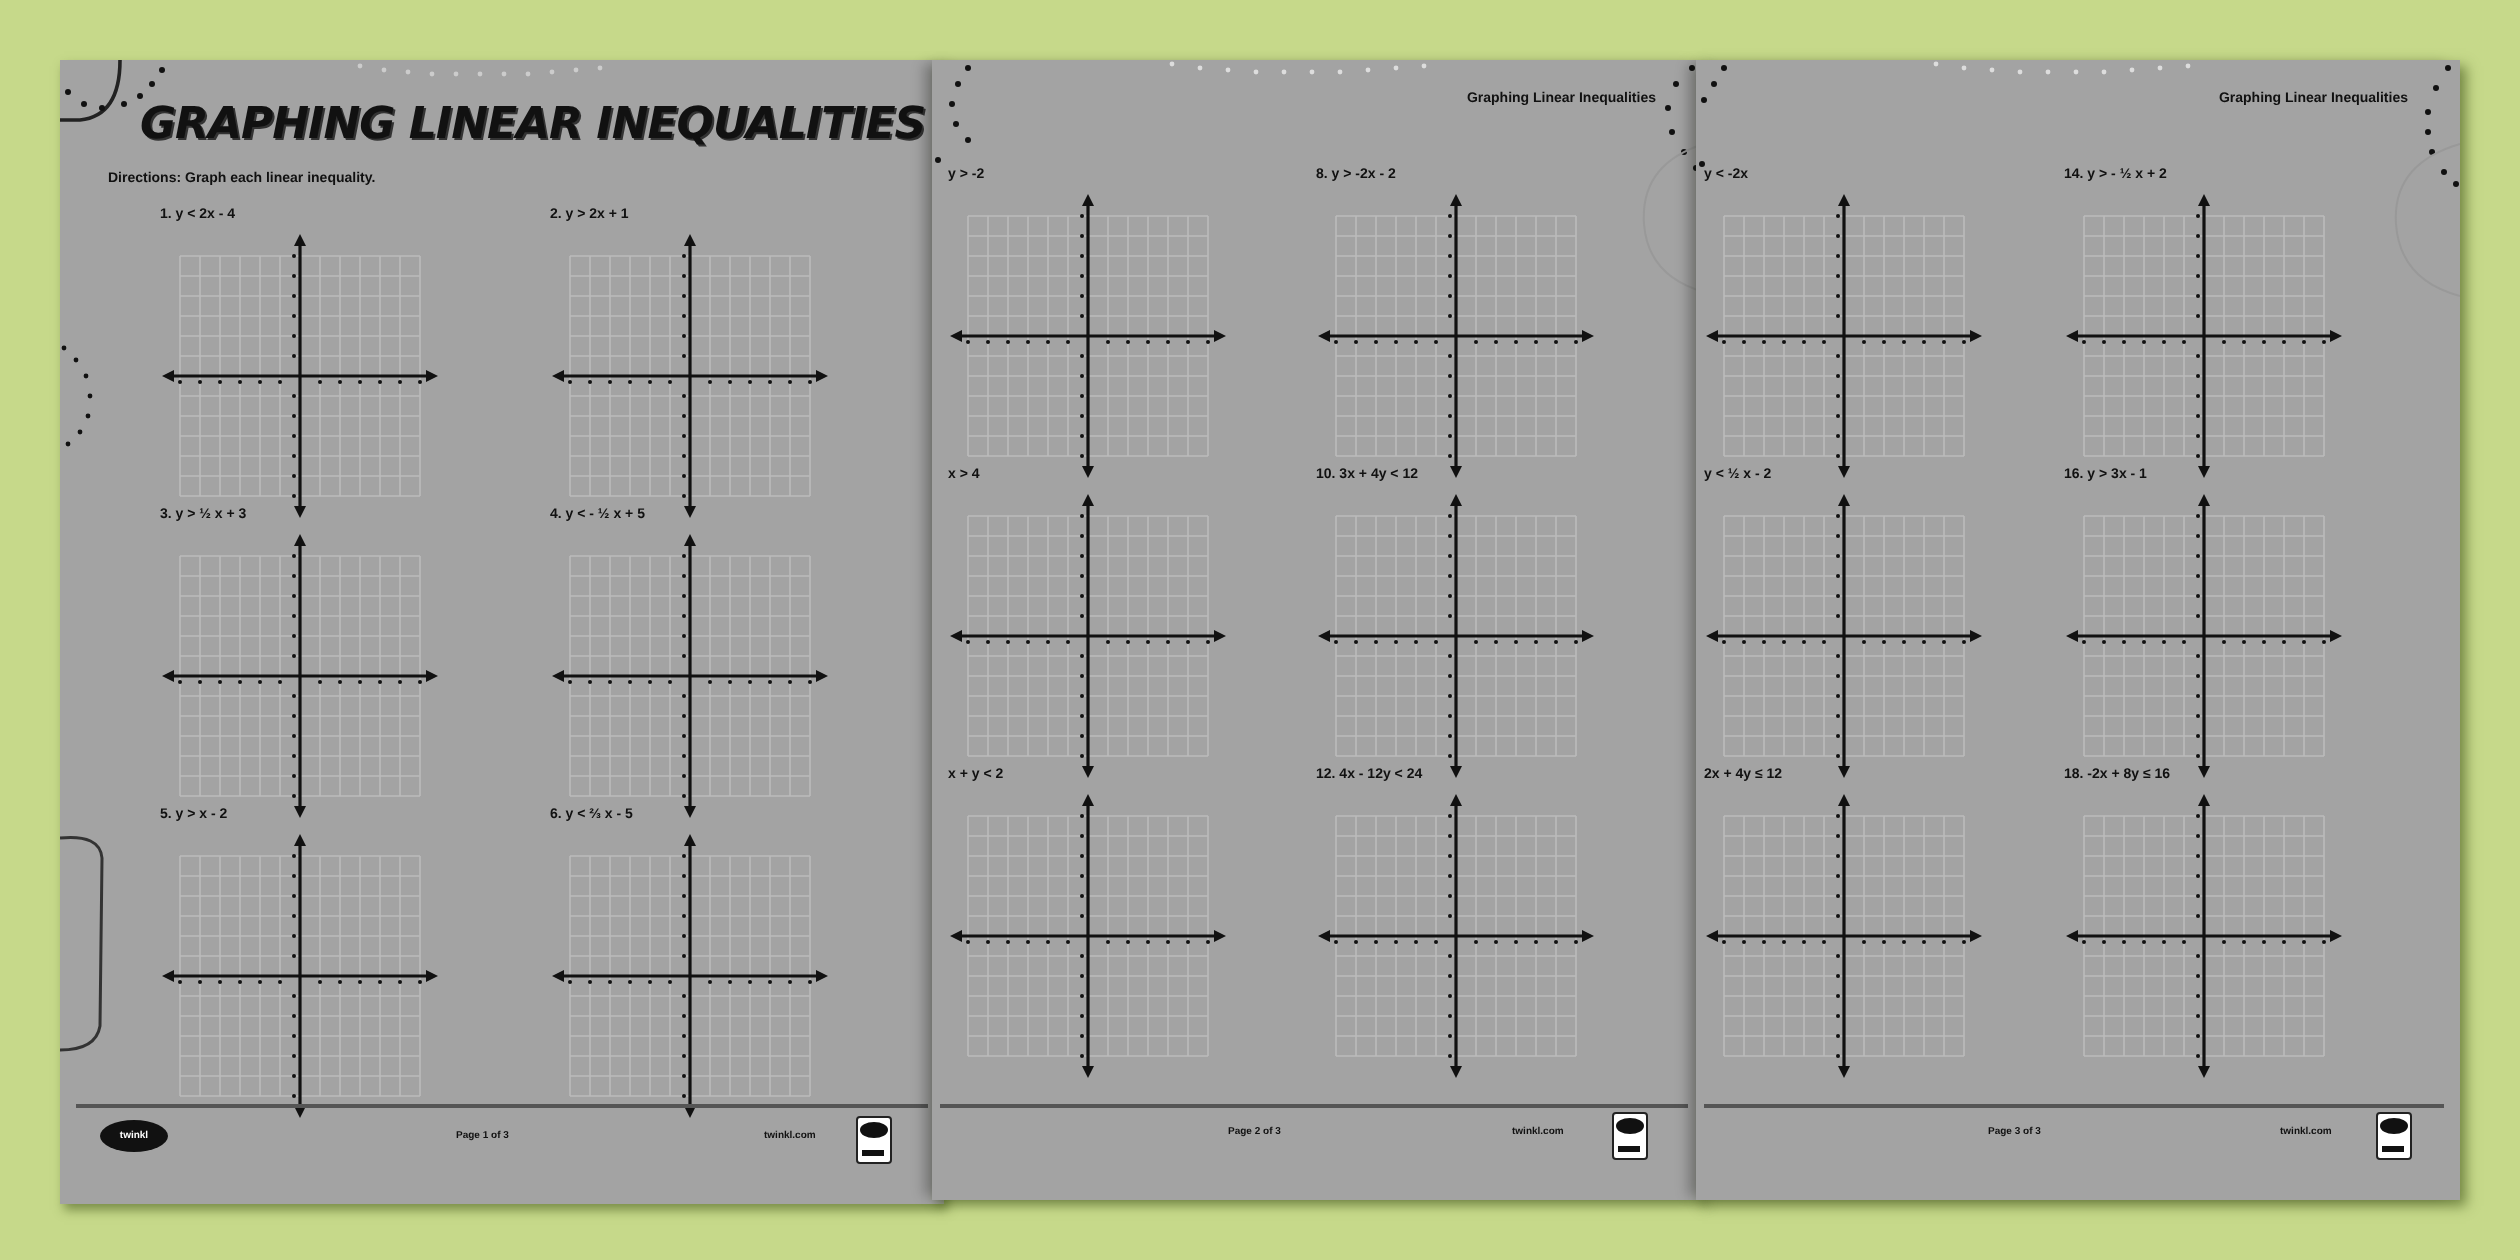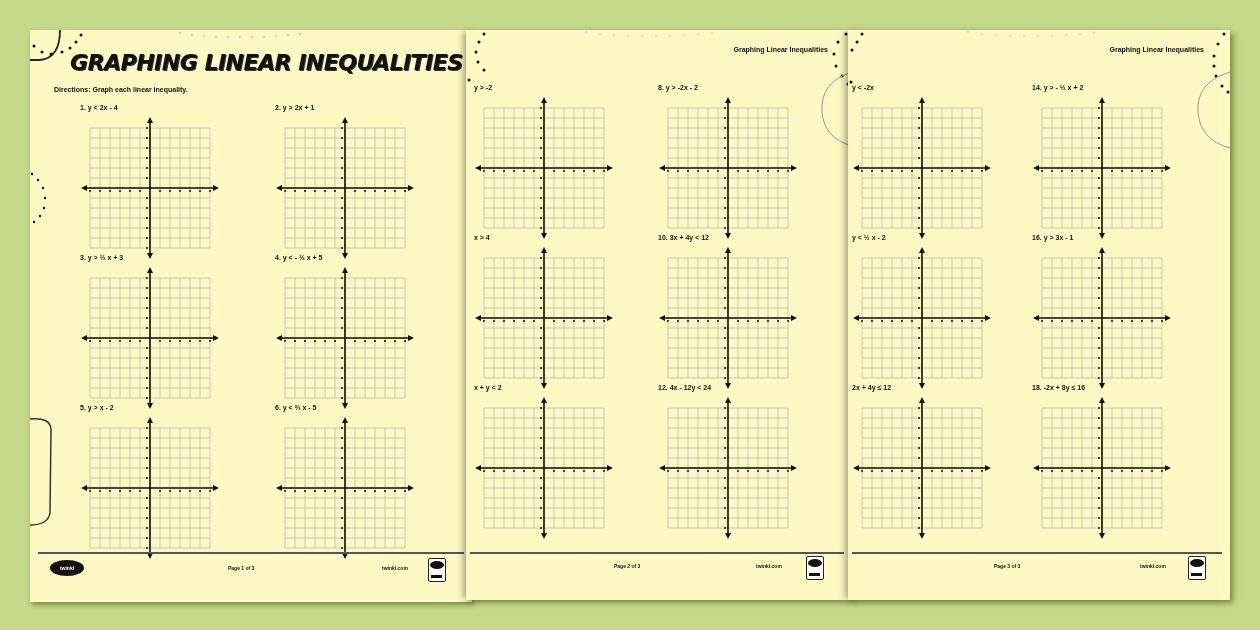--- a/index.html
+++ b/index.html
@@ -4,21 +4,21 @@
 <style>
   html, body { margin: 0; padding: 0; }
   body {
     width: 1260px; height: 630px; overflow: hidden;
     background: #c6d98a;
     position: relative;
     font-family: "Liberation Sans", sans-serif;
   }
   .page {
     position: absolute;
-    background: #fef9c3;
+    background: #a3a3a3;
     box-shadow: 2px 3px 5px rgba(60,80,20,0.55);
     overflow: hidden;
   }
   #page1 { left: 30px; top: 30px; width: 442px; height: 572px; z-index: 1; }
   #page2 { left: 466px; top: 30px; width: 386px; height: 570px; z-index: 2;
            box-shadow: -6px 0 6px -2px rgba(0,0,0,0.25), 2px 3px 5px rgba(60,80,20,0.5); }
   #page3 { left: 848px; top: 30px; width: 382px; height: 570px; z-index: 3;
            box-shadow: -6px 0 6px -2px rgba(0,0,0,0.25), 3px 3px 6px rgba(60,80,20,0.6); }
 
   .title {

